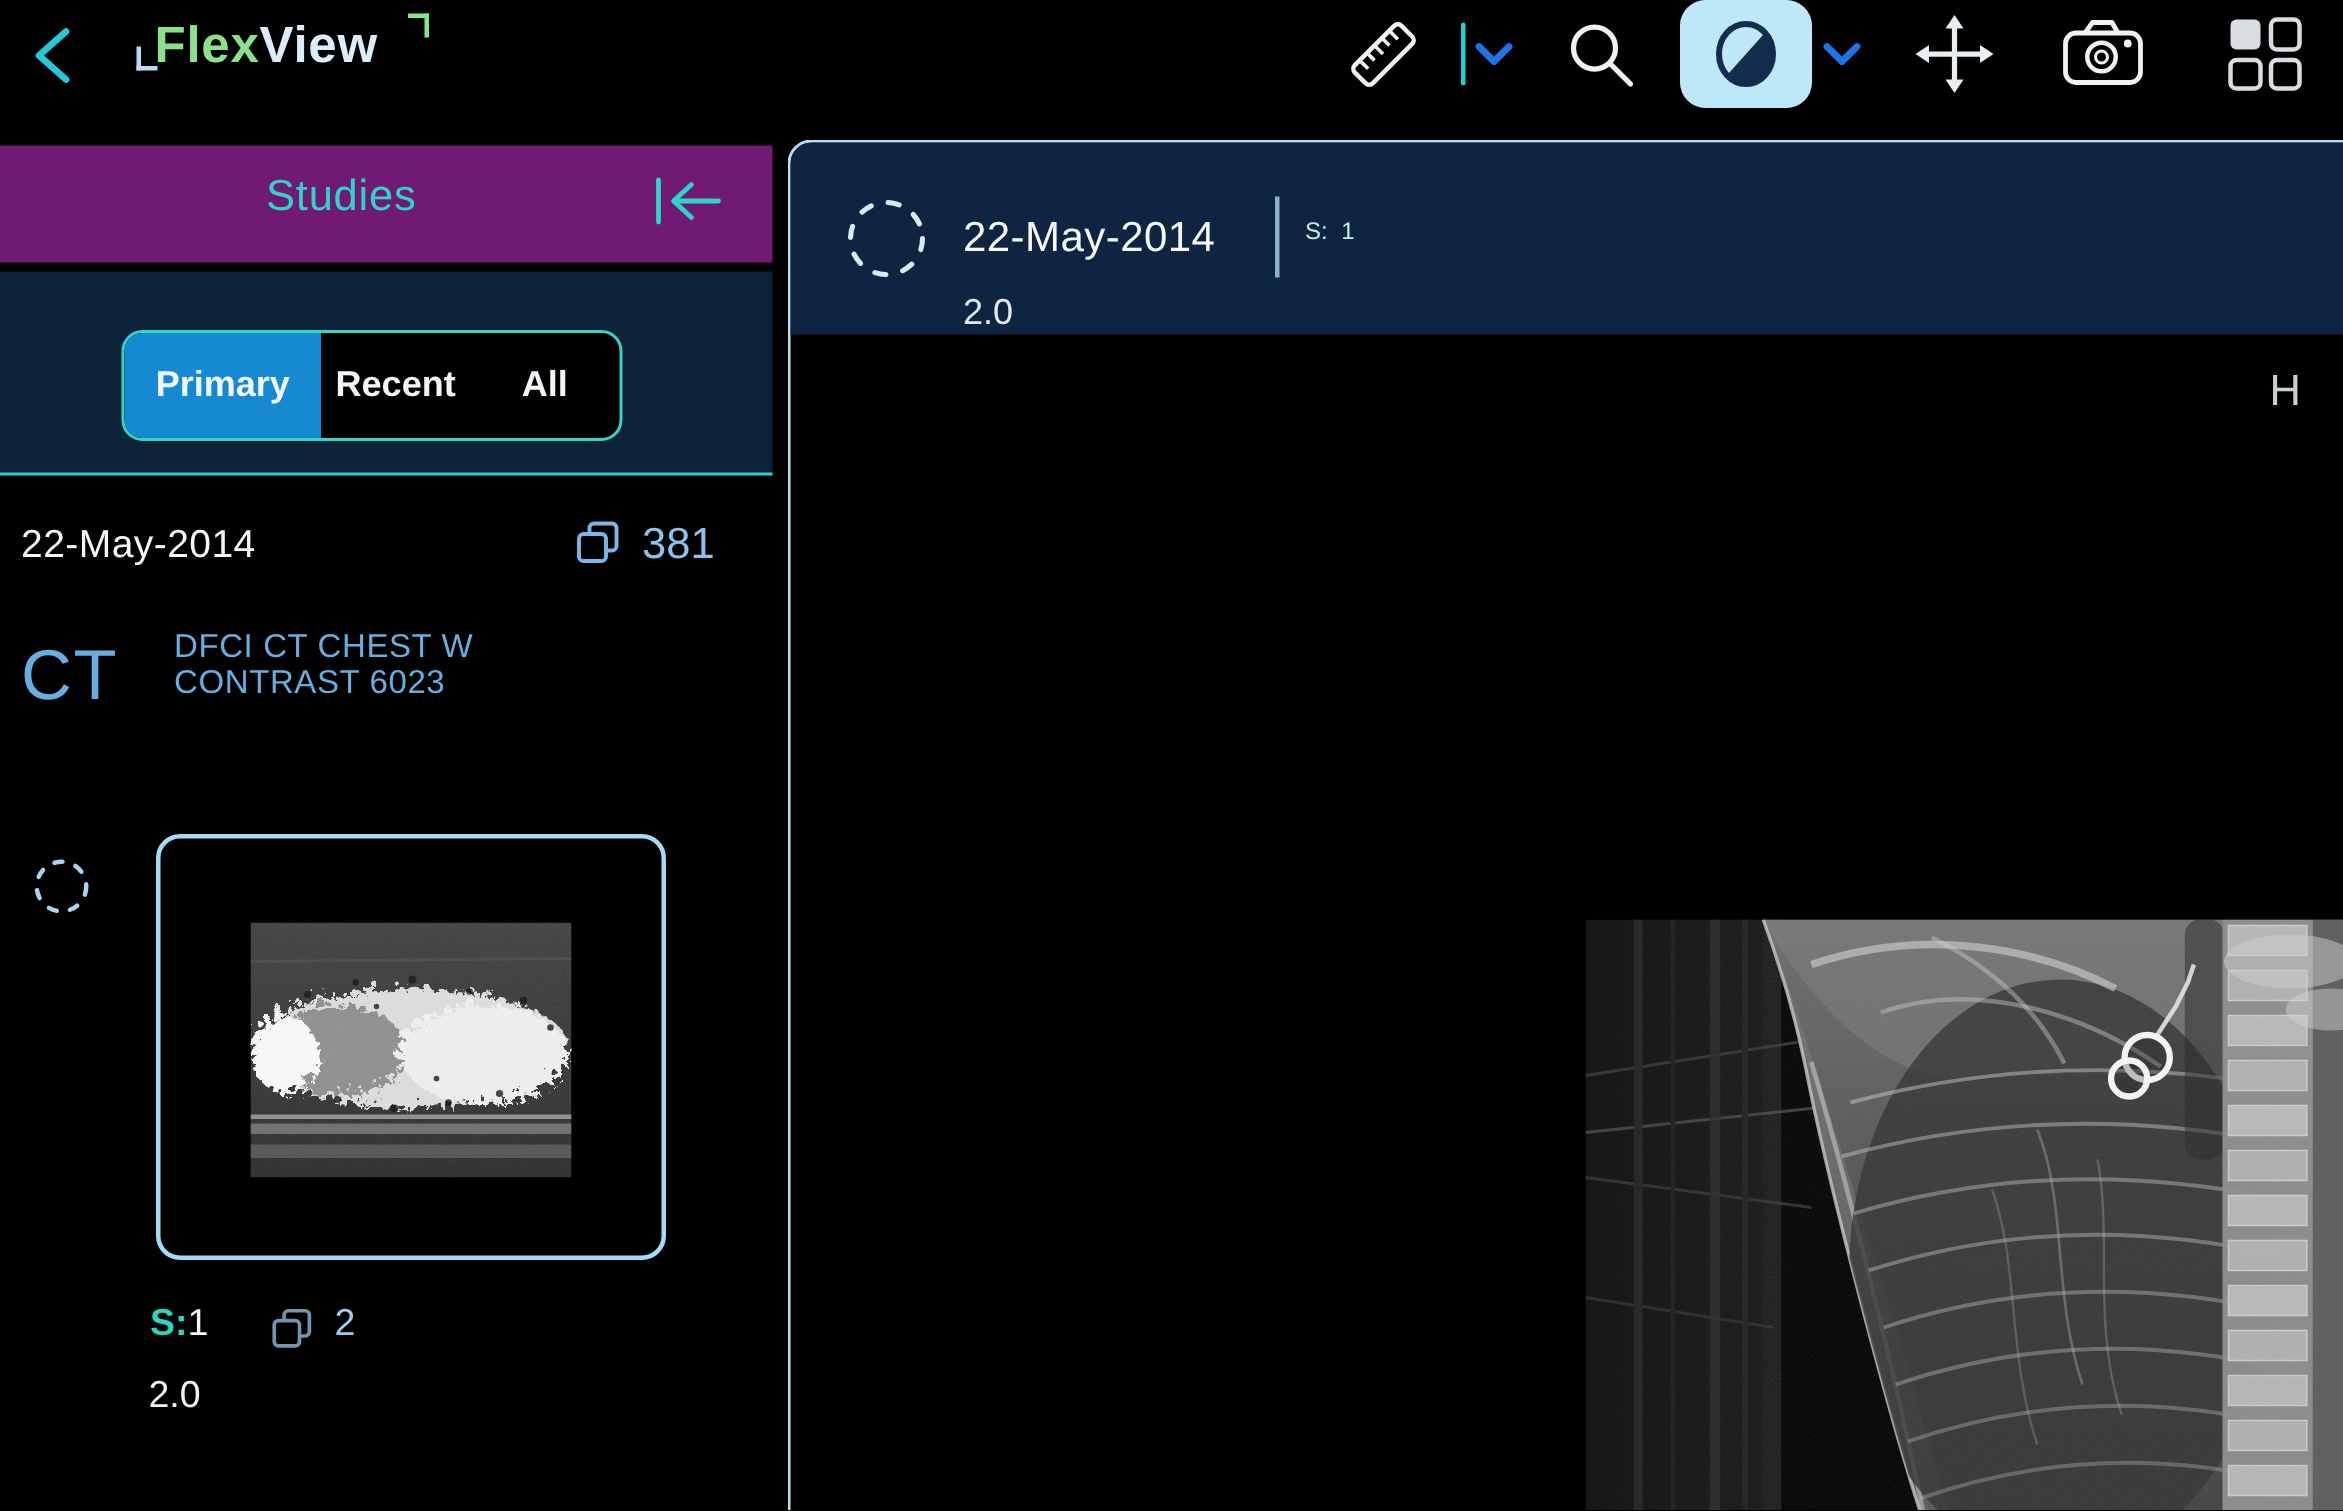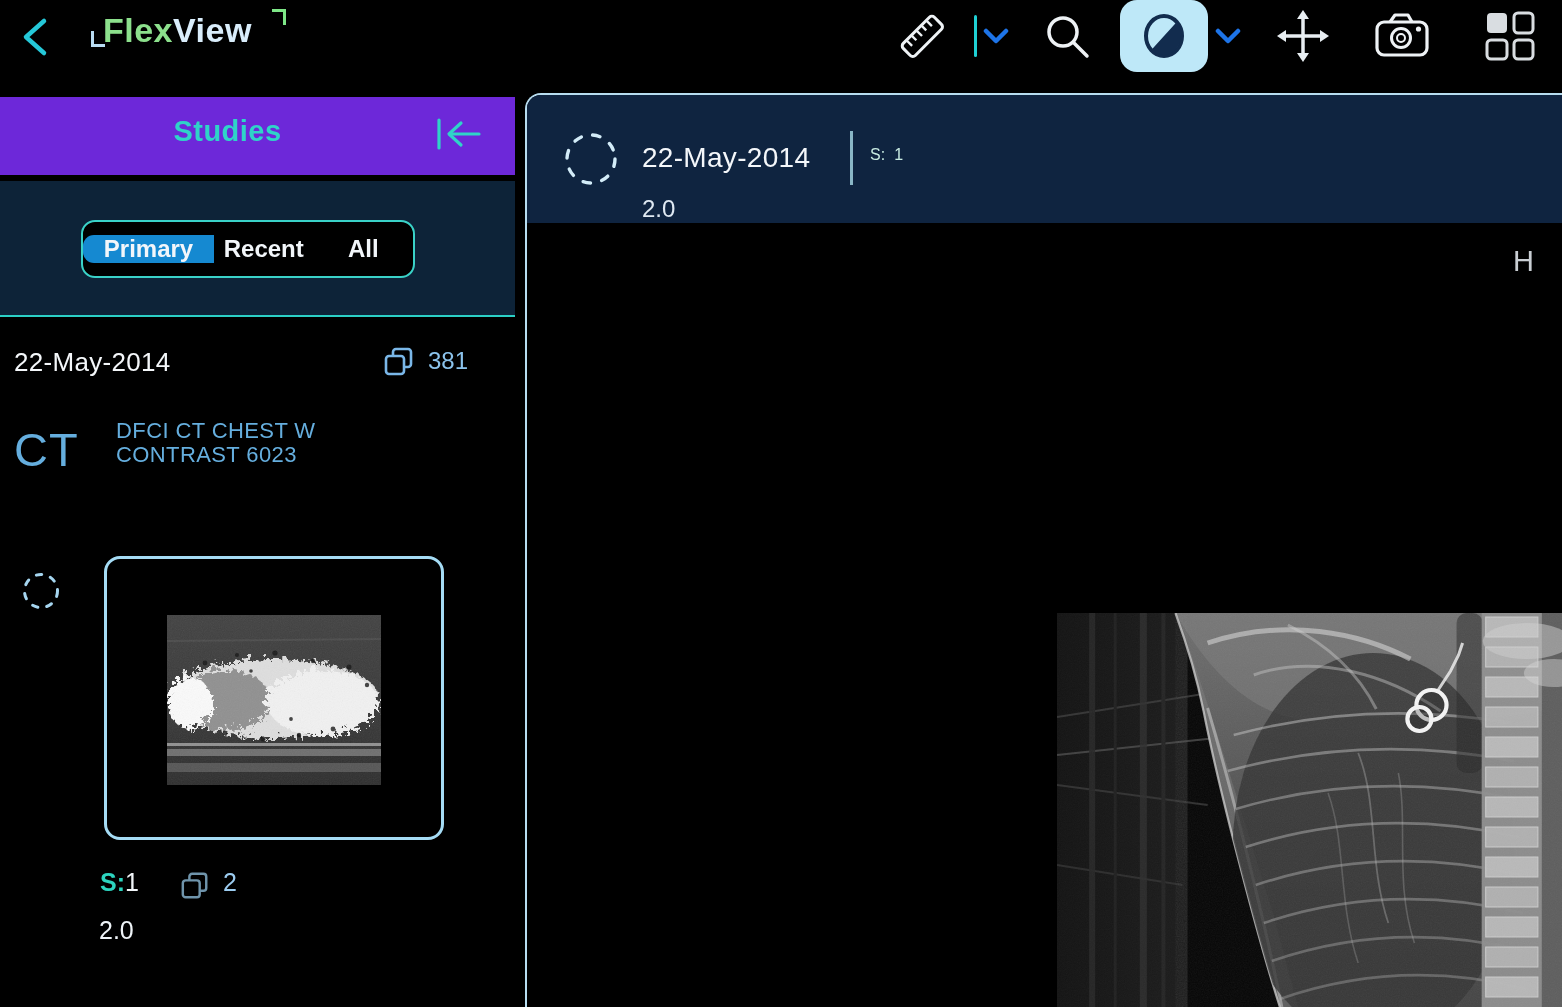--- a/index.html
+++ b/index.html
@@ -14,31 +14,31 @@
   .logo .flex { color:#8ce08c; }
   .logo .view { color:#d9edfb; }
   .bracket-bl { position:absolute; left:91px; top:31px; width:14px; height:16px; border-left:3px solid #b9dcf2; border-bottom:3px solid #b9dcf2; }
   .bracket-tr { position:absolute; left:272px; top:9px; width:14px; height:16px; border-top:3px solid #7ee787; border-right:3px solid #7ee787; }
 
   .tool-btn { position:absolute; background:none; border:none; cursor:pointer; padding:0; display:flex; align-items:center; justify-content:center; }
   .tool-btn.active { background:#bee8f8; border-radius:17px; }
   .tb-divider { position:absolute; left:974px; top:15px; width:3px; height:42px; background:#1fd0d4; border-radius:2px; }
 
   
-  .sb-header { position:absolute; left:0; top:97px; width:515px; height:78px; background:#6d28d9;font-weight:bold; }
+  .sb-header { position:absolute; left:0; top:97px; width:515px; height:78px; background:#701a75; }
   .sb-title { position:absolute; left:0; right:60px; top:18px; text-align:center; font-size:29px; color:#2fd4c8; letter-spacing:.5px; }
   .sb-collapse { position:absolute; right:30px; top:16px; width:52px; height:44px; background:none; border:none; cursor:pointer; }
   .sb-tabs-section { position:absolute; left:0; top:181px; width:515px; height:136px; background:#0d2338; border-bottom:2px solid #2bd0c6; }
-  .seg { position:absolute; left:81px; top:39px; width:334px; height:58px; border:2px solid #3ad2c8; border-radius:14px; background:#000; display:flex; overflow:hidden;align-items:center; }
+  .seg { position:absolute; left:81px; top:39px; width:334px; height:74px; border:2px solid #3ad2c8; border-radius:14px; background:#000; display:flex; overflow:hidden; }
   .seg-item { flex:1; display:flex; align-items:center; justify-content:center; font-size:24px; font-weight:600; color:#f2f6fa; background:transparent; border:none; cursor:pointer; }
   .seg-item.active { background:#1589d1; border-radius:11px 0 0 11px; flex:0 0 131px; }
 
   .study-row { position:absolute; left:0; top:338px; width:515px; height:48px; cursor:pointer; }
   .study-date { position:absolute; left:14px; top:9px; font-size:26px; color:#f4f7fa; letter-spacing:.3px; }
-  .study-count { position:absolute; left:428px; top:9px; font-size:24px; color:#8bc3ec; }
+  .study-count { position:absolute; left:428px; top:9px; font-size:29px; color:#8bc3ec; }
   .series-head { position:absolute; left:0; top:410px; width:515px; height:80px; cursor:pointer; }
   .modality { position:absolute; left:14px; top:12px; font-size:47px; color:#65aede; letter-spacing:1px; }
   .study-desc { position:absolute; left:116px; top:9px; width:240px; font-size:22px; line-height:24px; color:#65aede; letter-spacing:.4px; }
 
   .thumb-card { position:absolute; left:104px; top:556px; width:340px; height:284px; background:#000; border:3px solid #a5dcf5; border-radius:16px; cursor:pointer; }
   .thumb-img { position:absolute; left:60px; top:56px; width:214px; height:170px; }
   .thumb-meta1 { position:absolute; left:100px; top:868px; font-size:25px; }
   .thumb-meta1 .s-label { color:#2dd4bf; font-weight:700; }
   .thumb-meta1 .s-val { color:#f2f6f9; }
   .thumb-count { position:absolute; left:223px; top:868px; font-size:25px; color:#9cccf0; }

